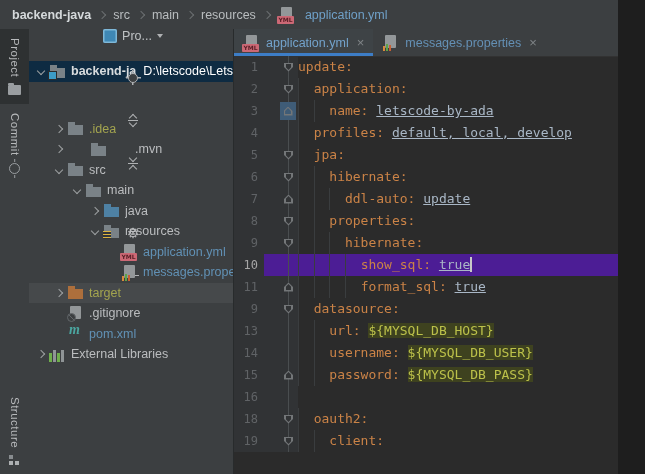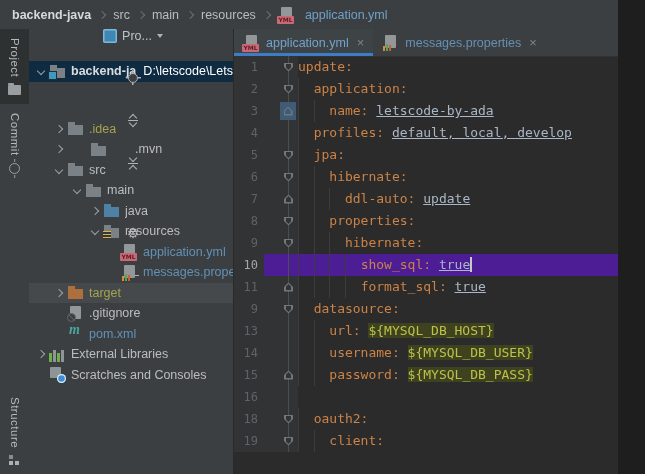--- a/index.html
+++ b/index.html
@@ -253,25 +253,20 @@
         <div class="trow" style="padding-left: 22px;">
           <span class="chev none"></span>
           <span class="tico maven"></span>
           <span class="lbl modified">pom.xml</span>
         </div>
         <div class="trow" style="padding-left: 4px;">
           <span class="chev closed"></span>
           <span class="tico libraries"></span>
           <span class="lbl normal">External Libraries</span>
         </div>
-        <div class="trow" style="padding-left: 4px;">
-          <span class="chev none"></span>
-          <span class="tico scratches"></span>
-          <span class="lbl normal">Scratches and Consoles</span>
-        </div>
       </div>
   </div>
 
   <div class="editor">
     <div class="tabbar">
       <div class="tab active">
         <span class="tico yml"></span>
         <span class="tab-label">application.yml</span>
         <span class="tabx">×</span>
       </div>

